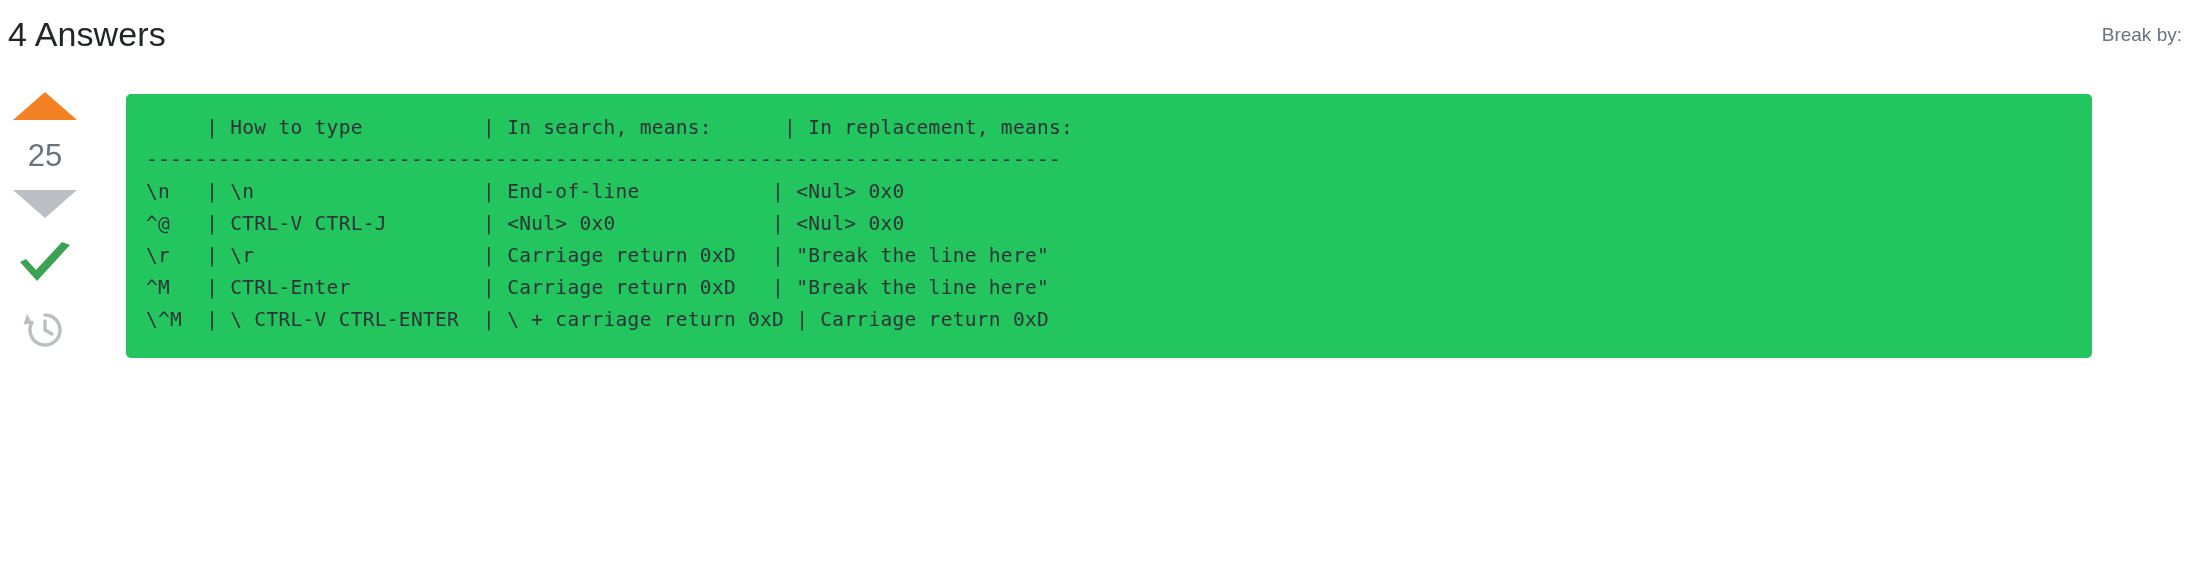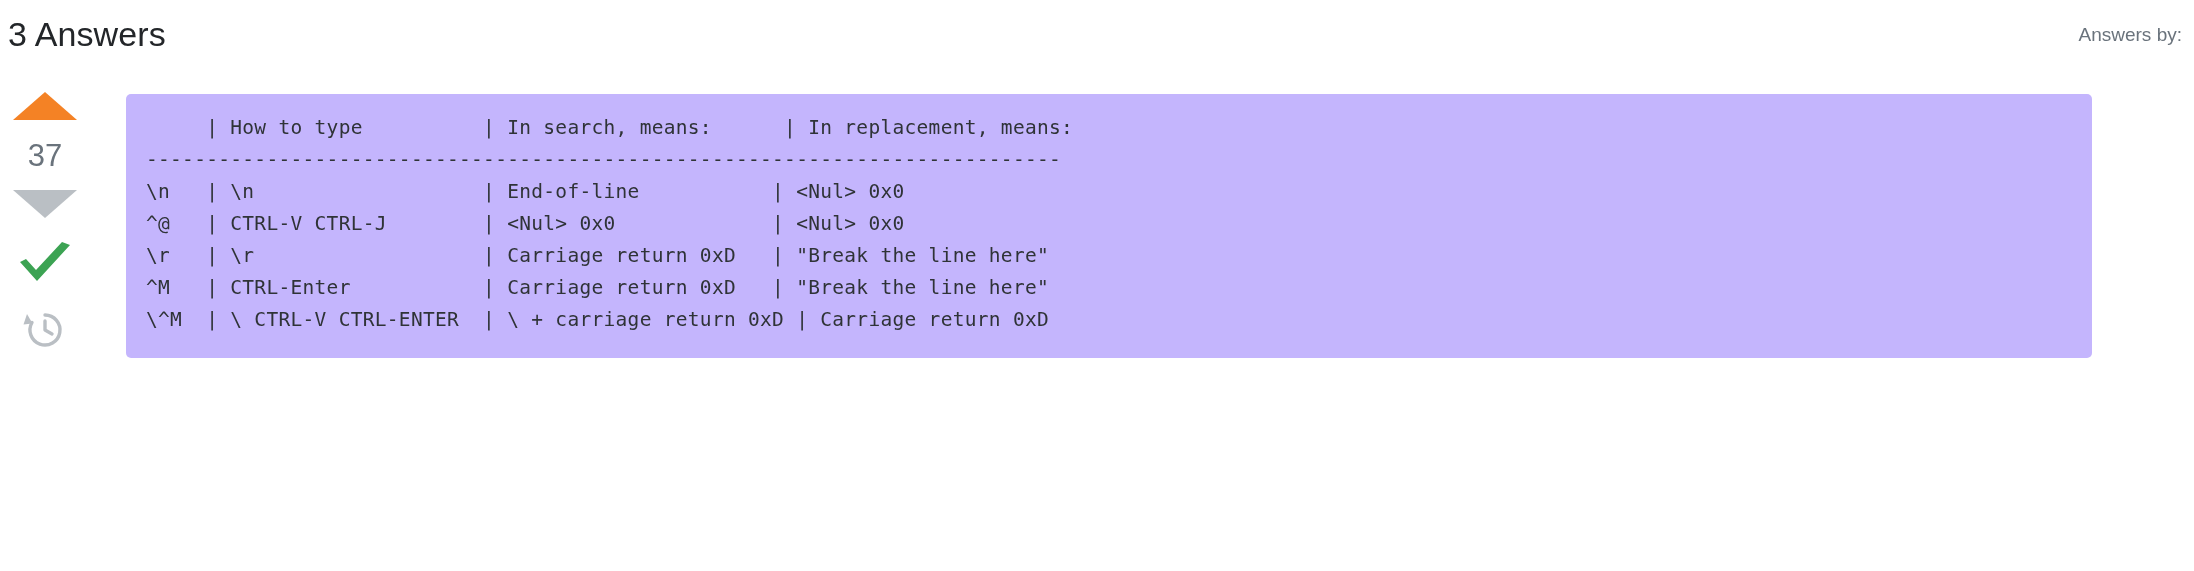--- a/index.html
+++ b/index.html
@@ -110,21 +110,21 @@
     margin: 18px 0 0 0;
     font-size: 21px;
     line-height: 32px;
     color: #232629;
     max-width: 2010px;
   }
 
   
   .code-block {
     margin-top: 26px;
-    background: #c4b5fd;
+    background: #22c55e;
     border-radius: 5px;
     padding: 18px 20px 22px 20px;
     overflow: hidden;
     width: 1926px;
   }
   .code-block pre {
     margin: 0;
     font-family: "DejaVu Sans Mono", "Liberation Mono", monospace;
     font-size: 19.5px;
     line-height: 32px;
@@ -132,29 +132,29 @@
     white-space: pre;
     letter-spacing: 0.3px;
   }
 </style>
 </head>
 <body>
 
 <div class="page">
 
   <div class="answers-header">
-    <div class="answers-title">3 Answers</div>
-    <div class="sorted-by">Answers by:</div>
+    <div class="answers-title">4 Answers</div>
+    <div class="sorted-by">Break by:</div>
   </div>
 
   <div class="answer">
 
     <div class="votecell">
       <div class="vote-arrow-up"></div>
-      <div class="vote-count">37</div>
+      <div class="vote-count">25</div>
       <div class="vote-arrow-down"></div>
       <div class="accepted-check">
         <svg width="62" height="48" viewBox="0 0 62 48" aria-hidden="true">
           <path d="M6 22 L23 41 L56 5 L48 2 L22 30 L12 19 Z" fill="#3ca353"></path>
         </svg>
       </div>
       <div class="history-icon">
         <svg width="44" height="44" viewBox="0 0 44 44" aria-hidden="true">
           <path d="M22 7 a15 15 0 1 1 -13 7.5" fill="none" stroke="#babfc4" stroke-width="3.4" stroke-linecap="round"></path>
           <path d="M4 6 L9.5 15.5 L0.5 16.5 Z" fill="#babfc4"></path>

